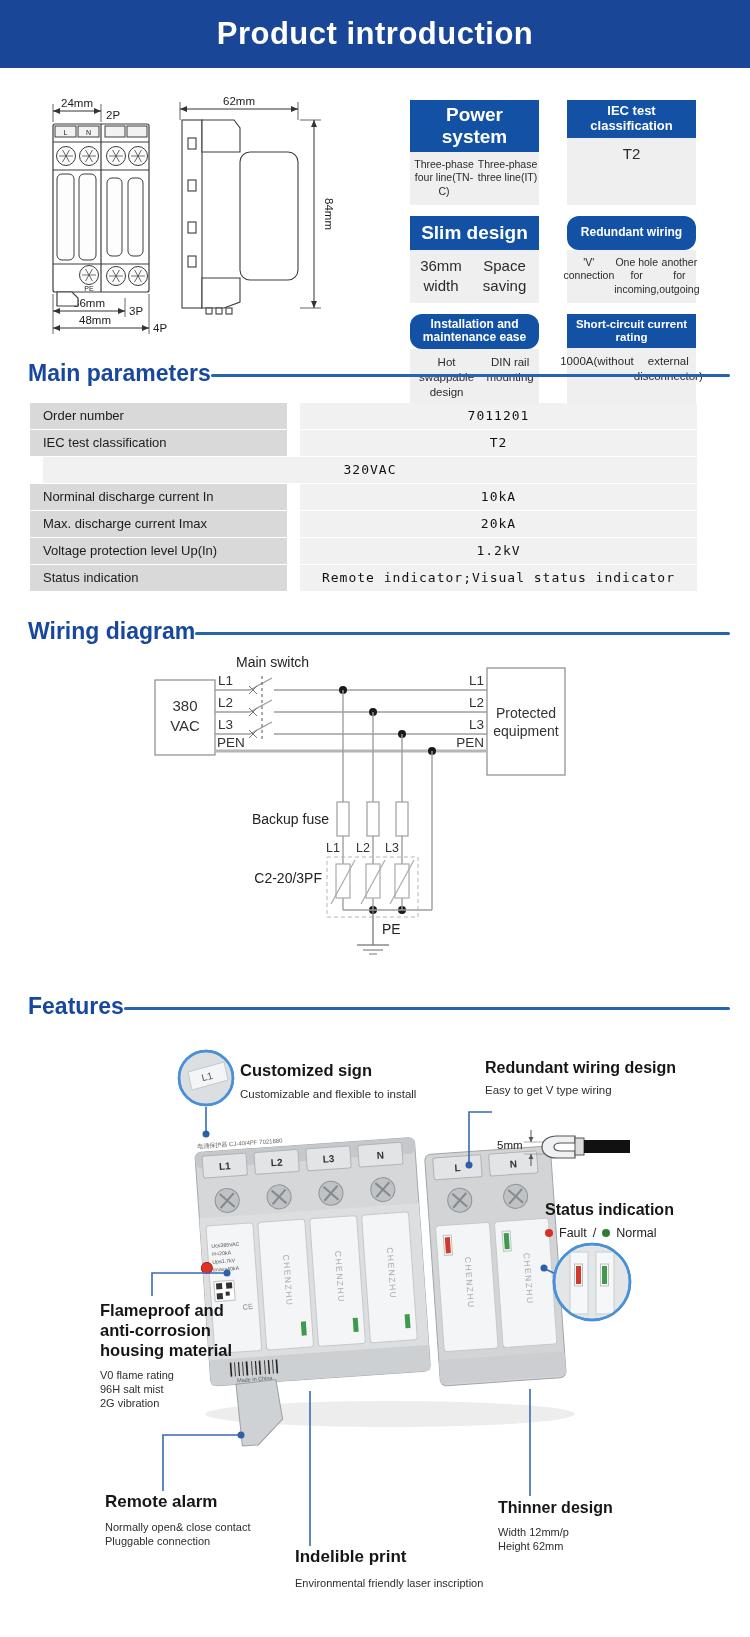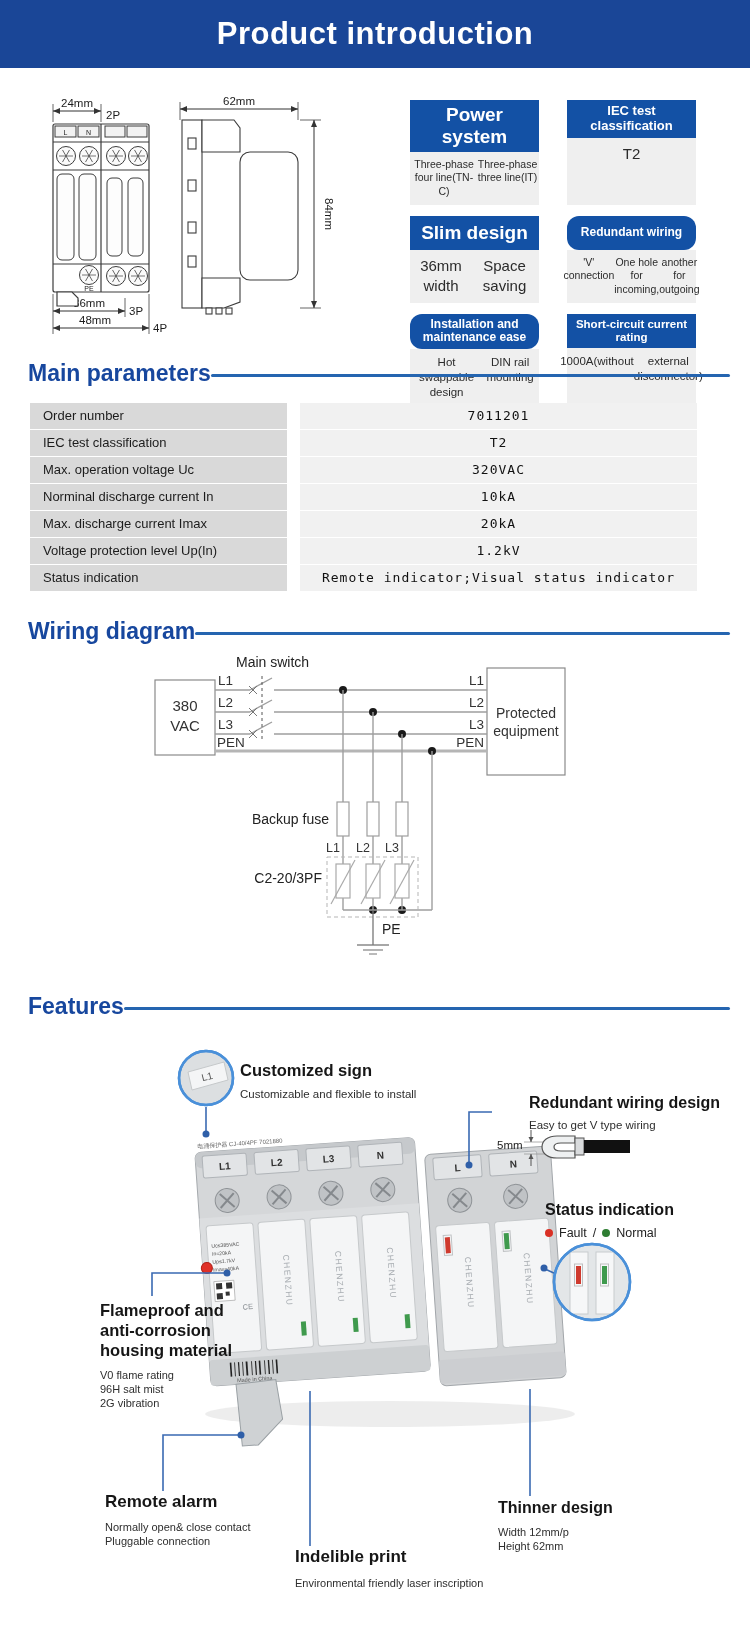--- a/index.html
+++ b/index.html
@@ -205,21 +205,20 @@
       <div class="plabel">Order number</div>
       <div class="pspace"></div>
       <div class="pvalue">7011201</div>
     </div>
     <div class="prow">
       <div class="plabel">IEC test classification</div>
       <div class="pspace"></div>
       <div class="pvalue">T2</div>
     </div>
     <div class="prow">
-      <div class="plabel">Max. operation voltage Uc</div>
       <div class="pspace"></div>
       <div class="pvalue">320VAC</div>
     </div>
     <div class="prow">
       <div class="plabel">Norminal discharge current In</div>
       <div class="pspace"></div>
       <div class="pvalue">10kA</div>
     </div>
     <div class="prow">
       <div class="plabel">Max. discharge current Imax</div>
@@ -505,21 +504,21 @@
       <rect x="575" y="194" width="9" height="17" fill="#d9dbdd" stroke="#555"></rect>
       <rect x="584" y="196" width="46" height="13" fill="#111"></rect>
     </g>
   </svg>
 
   <div class="abs" style="left:240px;top:1061px;">
     <div class="co-t">Customized sign</div>
     <div class="co-d">Customizable and flexible to install</div>
   </div>
 
-  <div class="abs" style="left:485px;top:1093px;margin-left:44px;">
+  <div class="abs" style="left:485px;top:1058px;">
     <div class="co-t" style="font-size:16px;">Redundant wiring design</div>
     <div class="co-d">Easy to get V type wiring</div>
   </div>
   <div class="abs" style="left:497px;top:1139px;font-size:11.5px;color:#222;">5mm</div>
 
   <div class="abs" style="left:545px;top:1200px;">
     <div class="co-t" style="font-size:16px;">Status indication</div>
     <div class="legend">
       <span class="dot dot-red"></span>
       <span>Fault</span>

